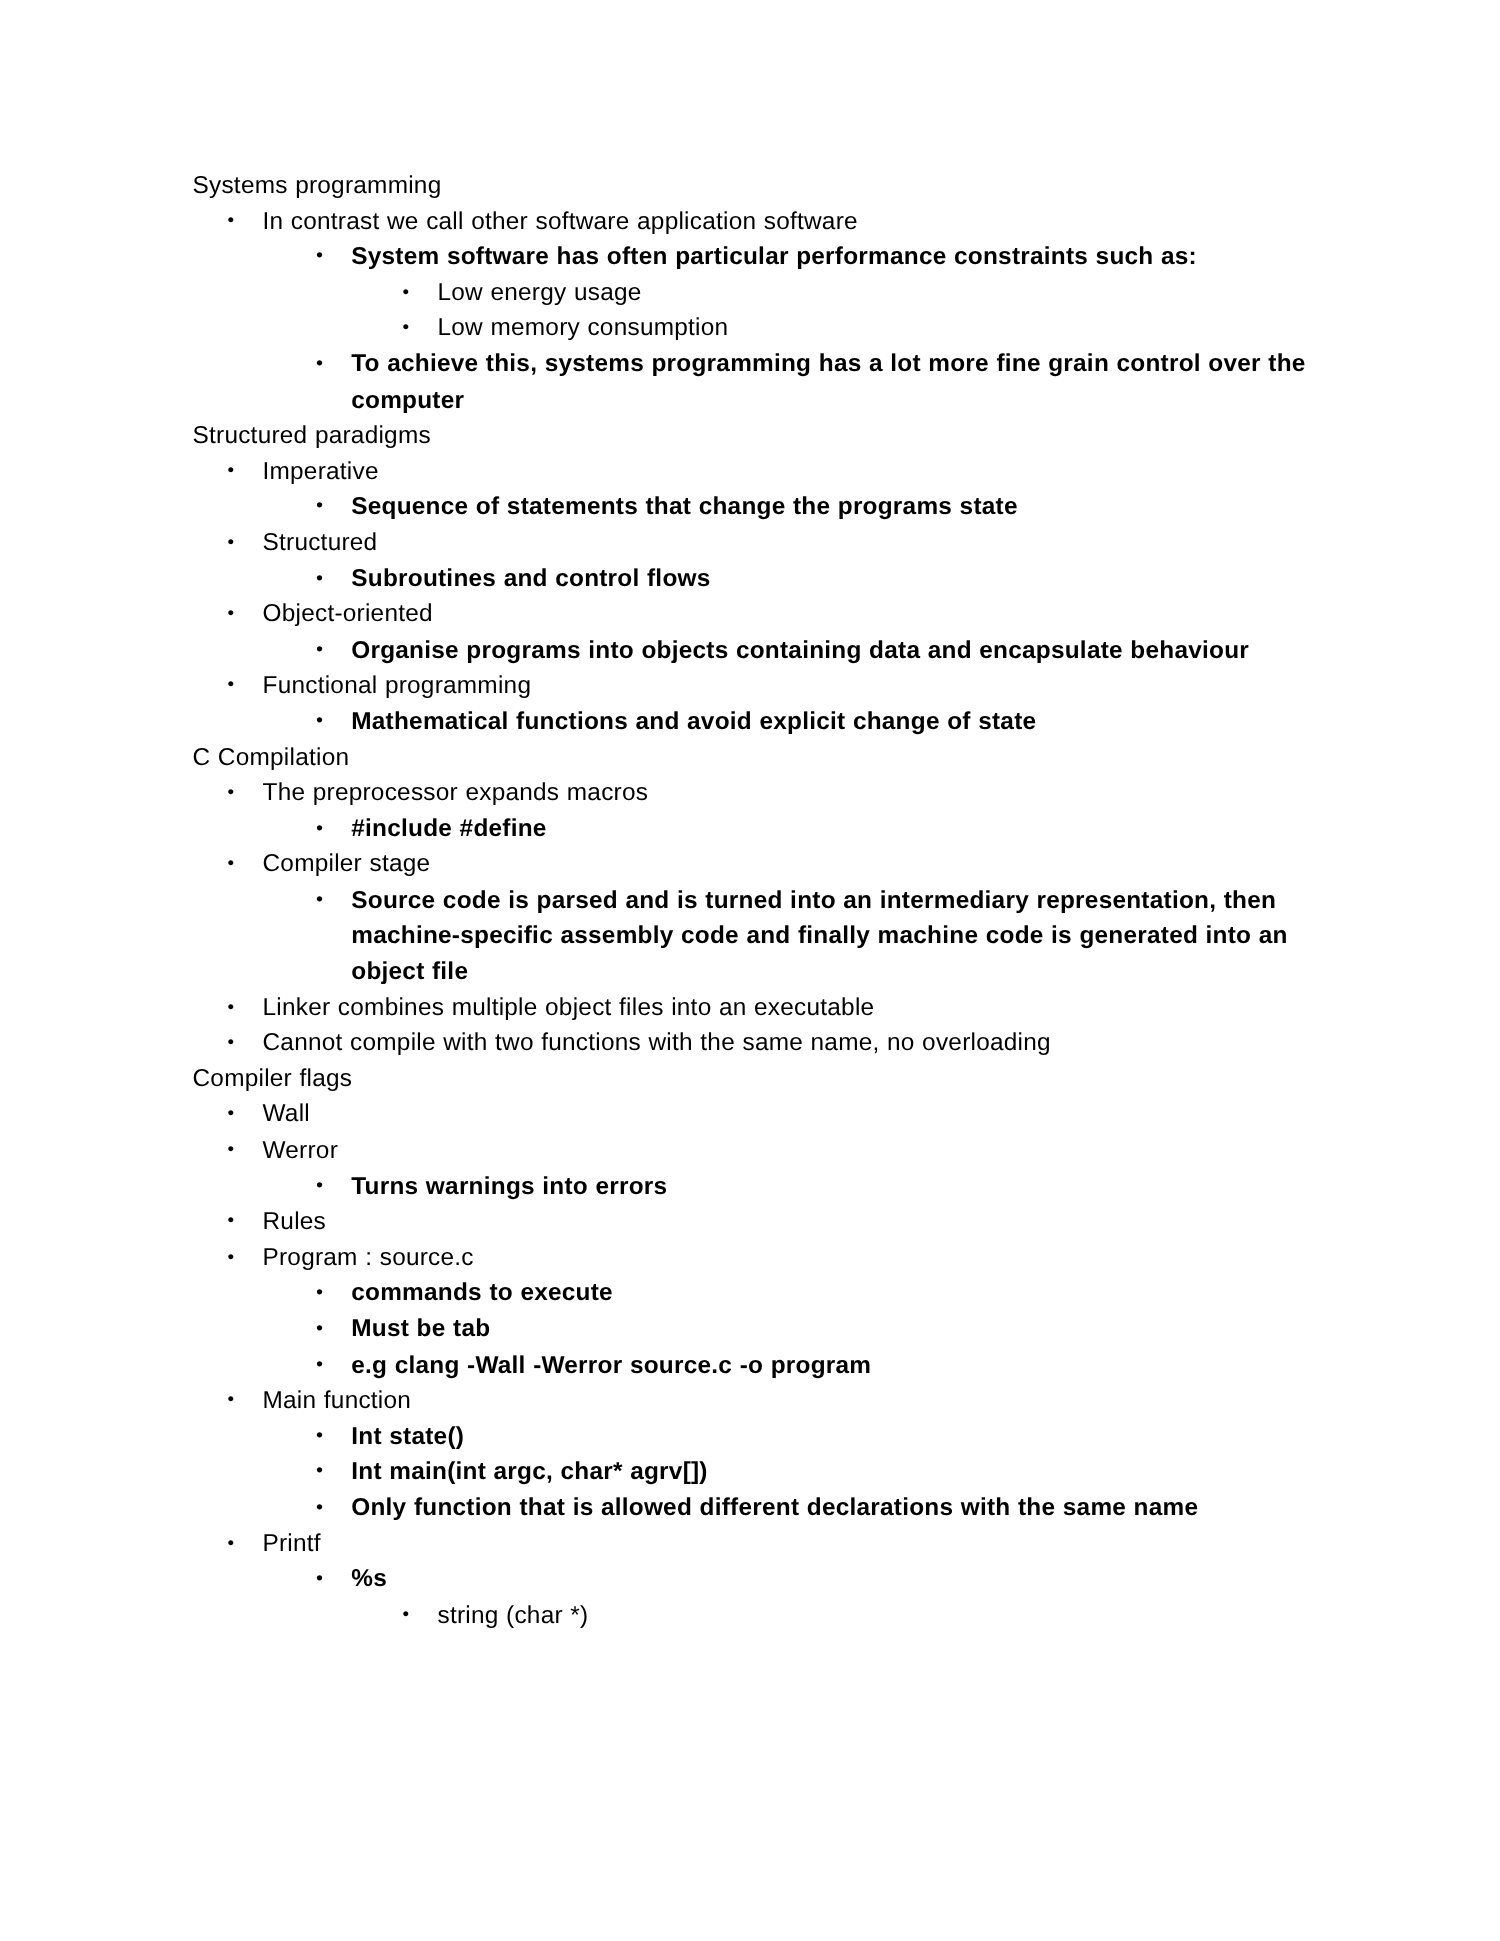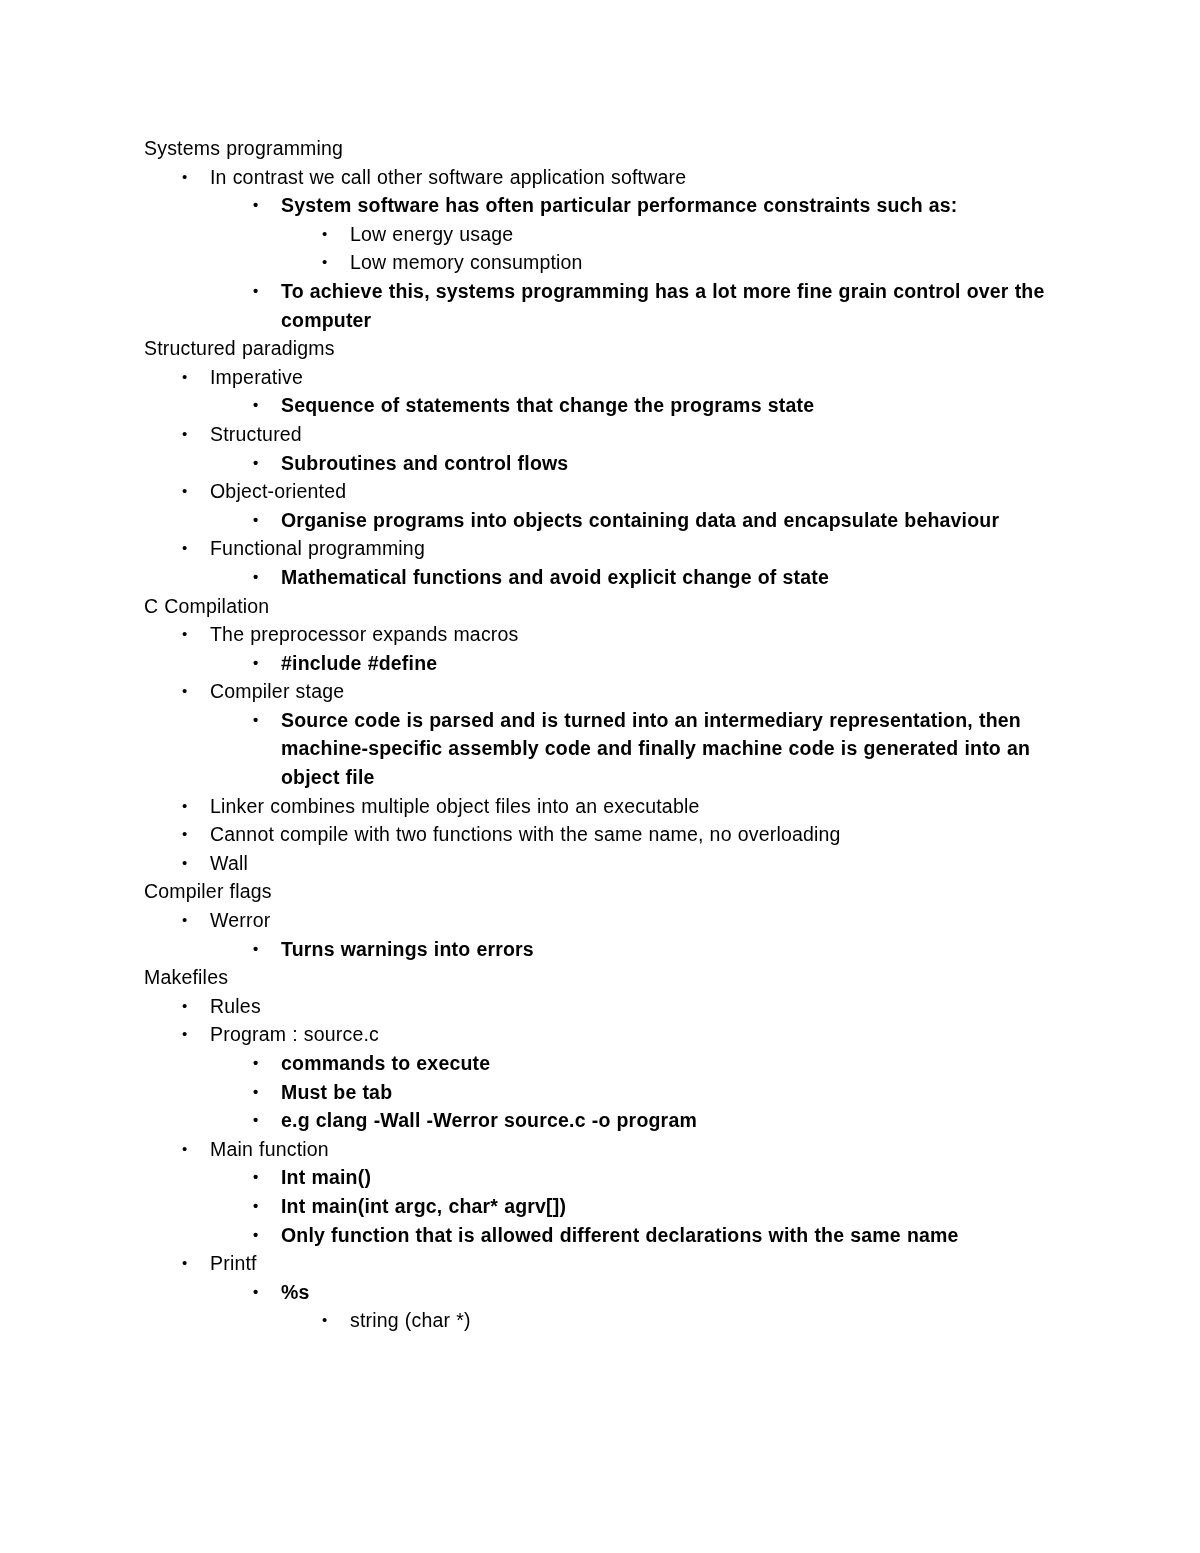--- a/index.html
+++ b/index.html
@@ -28,21 +28,21 @@
   
   .entry {
     position: relative;
     font-size: 19.5px;
     line-height: 28.6px;
     letter-spacing: 0.01em;
     word-spacing: 0.02em;
   }
   
   .lvl0 {
-    margin-left: 4px;
+    margin-left: 14px;
     padding-left: 0px;
   }
   
   .lvl1, .lvl2, .lvl3 {
     padding-left: 28px;
   }
   .lvl1 { margin-left: 42px; }
   .lvl2 { margin-left: 113px; font-weight: bold; }
   .lvl3 { margin-left: 182px; }
 
@@ -146,38 +146,35 @@
         <span class="entry-text">Source code is parsed and is turned into an intermediary representation, then machine-specific assembly code and finally machine code is generated into an object file</span>
       </div>
       <div class="entry lvl1">
         <span class="bullet"></span>
         <span class="entry-text">Linker combines multiple object files into an executable</span>
       </div>
       <div class="entry lvl1">
         <span class="bullet"></span>
         <span class="entry-text">Cannot compile with two functions with the same name, no overloading</span>
       </div>
+      <div class="entry lvl0">
+        <span class="entry-text">Compiler flags</span>
+      </div>
       <div class="entry lvl1">
         <span class="bullet"></span>
         <span class="entry-text">Wall</span>
       </div>
-      <div class="entry lvl0">
-        <span class="entry-text">Compiler flags</span>
-      </div>
       <div class="entry lvl1">
         <span class="bullet"></span>
         <span class="entry-text">Werror</span>
       </div>
       <div class="entry lvl2">
         <span class="bullet"></span>
         <span class="entry-text">Turns warnings into errors</span>
       </div>
-      <div class="entry lvl0">
-        <span class="entry-text">Makefiles</span>
-      </div>
       <div class="entry lvl1">
         <span class="bullet"></span>
         <span class="entry-text">Rules</span>
       </div>
       <div class="entry lvl1">
         <span class="bullet"></span>
         <span class="entry-text">Program : source.c</span>
       </div>
       <div class="entry lvl2">
         <span class="bullet"></span>
@@ -190,21 +187,21 @@
       <div class="entry lvl2">
         <span class="bullet"></span>
         <span class="entry-text">e.g clang -Wall -Werror source.c -o program</span>
       </div>
       <div class="entry lvl1">
         <span class="bullet"></span>
         <span class="entry-text">Main function</span>
       </div>
       <div class="entry lvl2">
         <span class="bullet"></span>
-        <span class="entry-text">Int main()</span>
+        <span class="entry-text">Int state()</span>
       </div>
       <div class="entry lvl2">
         <span class="bullet"></span>
         <span class="entry-text">Int main(int argc, char* agrv[])</span>
       </div>
       <div class="entry lvl2">
         <span class="bullet"></span>
         <span class="entry-text">Only function that is allowed different declarations with the same name</span>
       </div>
       <div class="entry lvl1">

